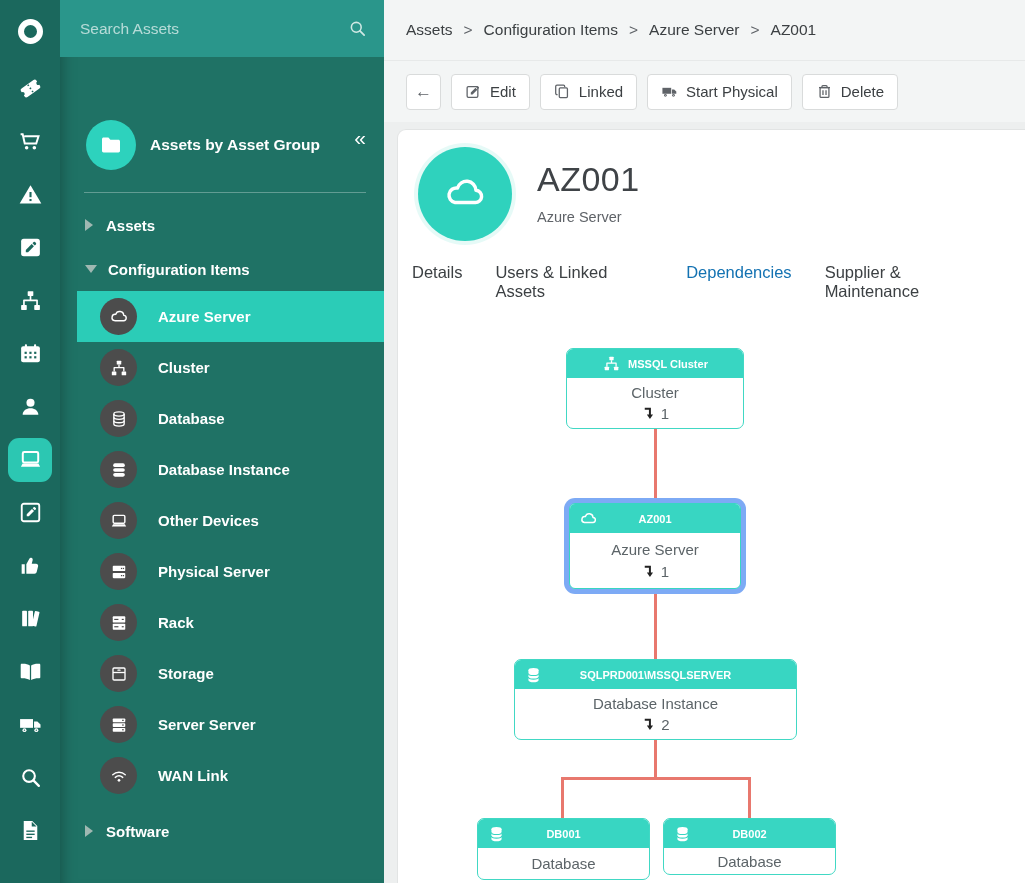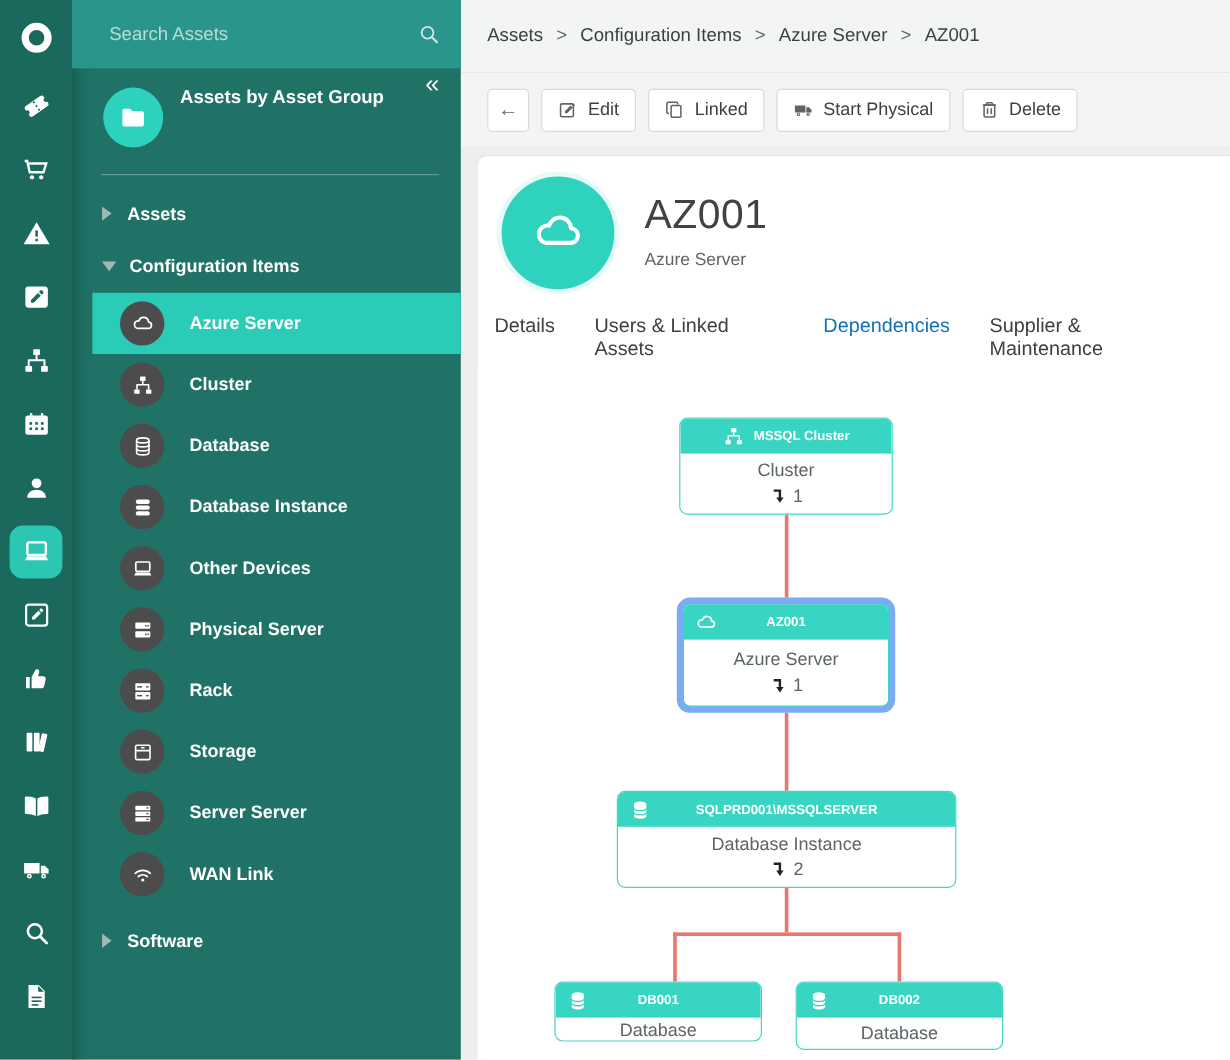--- a/index.html
+++ b/index.html
@@ -14,25 +14,25 @@
   .rail-item { width:60px; height:53px; display:flex; align-items:center; justify-content:center; cursor:pointer; }
   .rail-item svg { width:25px; height:25px; }
   .rail-active-tile { width:44px; height:44px; background:#2cc7b2; border-radius:11px;
     display:flex; align-items:center; justify-content:center; }
 
   
   .sidebar { position:absolute; left:60px; top:0; width:324px; height:883px;
     background:#1f7265; z-index:2; box-shadow:inset 14px 0 16px -14px rgba(0,0,0,.35); }
   .searchbar { height:57px; background:#2a968b; display:flex; align-items:center; padding:0 16px 0 20px; }
   .searchbar input { flex:1; background:transparent; border:none; outline:none;
-    color:#fff; font-size:15.5px; font-family:inherit;margin-left:11px; }
+    color:#fff; font-size:15.5px; font-family:inherit; }
   .searchbar input::placeholder { color:rgba(255,255,255,.66); }
   .searchbar svg { width:21px; height:21px; flex:0 0 auto; }
 
-  .group-header { display:flex; align-items:flex-start; padding:16px 14px 14px 26px; }
+  .group-header { display:flex; align-items:center; padding:16px 14px 14px 26px;margin-top:47px; }
   .folder-circle { width:50px; height:50px; border-radius:50%; background:#2dd2bd;
     display:flex; align-items:center; justify-content:center; flex:0 0 auto; }
   .folder-circle svg { width:24px; height:24px; }
   .group-title { color:#fff; font-size:15.5px; font-weight:bold; margin-left:14px; flex:1; }
   .collapse { color:#fff; font-size:21px; cursor:pointer; padding:0 4px; margin-top:-14px; }
   .sidebar-divider { height:1px; background:rgba(255,255,255,.30); margin:8px 18px 10px 24px; }
 
   .tree-parent { display:flex; align-items:center; height:44px; padding-left:25px;
     color:#fff; font-size:15px; font-weight:bold; cursor:pointer; }
   .tri { width:0; height:0; margin-right:13px; }
@@ -532,21 +532,21 @@
               <span>2</span>
             </span>
           </div>
         </div>
 
         <div class="gline" style="left:256px; top:439px; width:3px; height:37px;"></div>
         <div class="gline" style="left:163px; top:476px; width:190px; height:3px;"></div>
         <div class="gline" style="left:163px; top:476px; width:3px; height:41px;"></div>
         <div class="gline" style="left:350px; top:476px; width:3px; height:41px;"></div>
 
-        <div class="node" style="left:64px; top:517px; width:173px; height:50px;">
+        <div class="node" style="left:79px; top:517px; width:173px; height:62px;">
           <div class="node-header">
             <svg class="hdr-icon-left" viewBox="0 0 24 24">
                 <g fill="#fff">
                   <ellipse cx="12" cy="5.6" rx="6.4" ry="2.6"></ellipse>
                   <path d="M5.6 5.6v13c0 1.4 2.9 2.6 6.4 2.6s6.4-1.2 6.4-2.6v-13"></path>
                 </g>
                 <g fill="none" stroke="#38d6c2" stroke-width="1.4">
                   <path d="M5.6 10.1c0 1.4 2.9 2.6 6.4 2.6s6.4-1.2 6.4-2.6"></path>
                   <path d="M5.6 14.6c0 1.4 2.9 2.6 6.4 2.6s6.4-1.2 6.4-2.6"></path>
                 </g>

